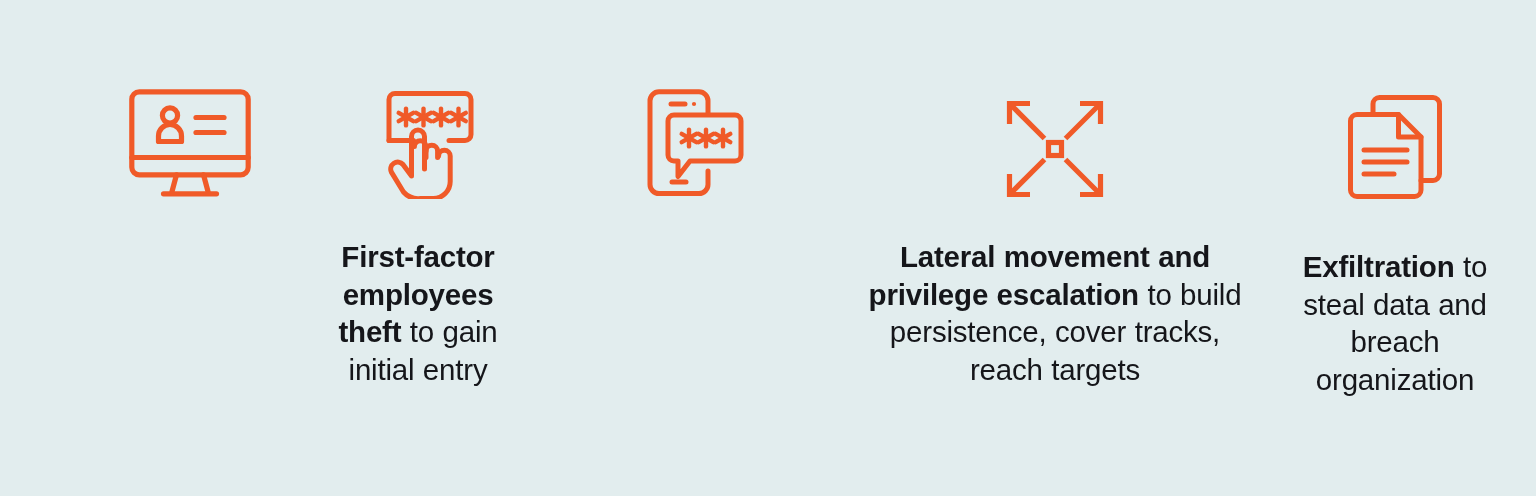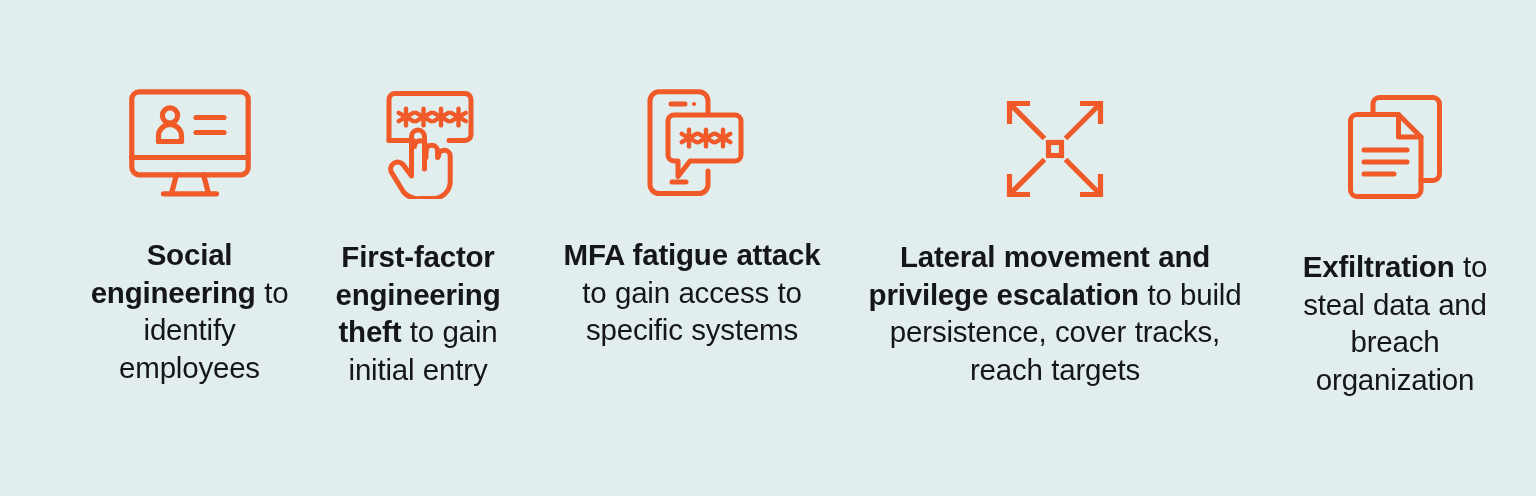--- a/index.html
+++ b/index.html
@@ -86,23 +86,20 @@
             <circle cx="41" cy="26.5" r="7.6"></circle>
             <path d="M29.5 52.5 v-5.5 a11.5 11.5 0 0 1 23 0 v5.5 z"></path>
             <line x1="67" y1="28.5" x2="95" y2="28.5"></line>
             <line x1="67" y1="43.5" x2="95" y2="43.5"></line>
             <path d="M47.5 85.8 L43 102.5"></path>
             <path d="M74.5 85.8 L79 102.5"></path>
             <line x1="34.5" y1="104.8" x2="87.5" y2="104.8"></line>
           </g>
         </svg>
       </div>
-      <div class="caption" style="color: rgb(21, 22, 26);">
-        <b>Social engineering</b><span> to identify employees</span>
-      </div>
     </div>
 
     <div class="step step-2">
       <div class="icon-wrap">
         <svg width="112" height="108" viewBox="0 0 112 108">
           <g fill="none" stroke="#f05a28" stroke-width="5" stroke-linecap="round" stroke-linejoin="round">
 
             <path d="M27 49.5 V8.5 a6 6 0 0 1 6 -6 H103 a6 6 0 0 1 6 6 V43.5 a6 6 0 0 1 -6 6 H87"></path>
 
             <path d="M27 49.5 H51.5"></path>
@@ -135,21 +132,21 @@
                      L41.5 101
                      a20 20 0 0 0 17.2 6.5
                      h12.5 a17 17 0 0 0 17 -17 V65
                      a5.8 5.8 0 0 0 -11.6 0"></path>
             <path d="M75.6 66.5 V60 a5.8 5.8 0 0 0 -11.6 0 v6.5"></path>
             <path d="M64 60 v-4.5 a5.8 5.8 0 0 0 -11.6 0"></path>
           </g>
         </svg>
       </div>
       <div class="caption" style="color: rgb(21, 22, 26);">
-        <b>First-factor engineering theft</b><span> to gain initial entry</span>
+        <b>First-factor employees theft</b><span> to gain initial entry</span>
       </div>
     </div>
 
     <div class="step step-3">
       <div class="icon-wrap">
         <svg width="104" height="108" viewBox="0 0 104 108">
           <g fill="none" stroke="#f05a28" stroke-width="5" stroke-linecap="round" stroke-linejoin="round">
 
             <path d="M42 2.8 H59 a9 9 0 0 1 9 9 V24
                      M68 82 V95.5 a9 9 0 0 1 -9 9 H19 a9 9 0 0 1 -9 -9 V11.8 a9 9 0 0 1 9 -9 H42"></path>
@@ -174,23 +171,20 @@
                 <line x1="-7.3" y1="4.2" x2="7.3" y2="-4.2"></line>
               </g>
               <g transform="translate(83,49)">
                 <line x1="0" y1="-8.4" x2="0" y2="8.4"></line>
                 <line x1="-7.3" y1="-4.2" x2="7.3" y2="4.2"></line>
                 <line x1="-7.3" y1="4.2" x2="7.3" y2="-4.2"></line>
               </g>
             </g>
           </g>
         </svg>
-      </div>
-      <div class="caption" style="color: rgb(21, 22, 26);">
-        <b>MFA fatigue attack</b><span> to gain access to specific systems</span>
       </div>
     </div>
 
     <div class="step step-4">
       <div class="icon-wrap">
         <svg width="104" height="104" viewBox="0 0 104 104">
           <g fill="none" stroke="#f05a28" stroke-width="5.2" stroke-linecap="butt" stroke-linejoin="miter">
 
             <rect x="45.5" y="45.5" width="13" height="13"></rect>
 

